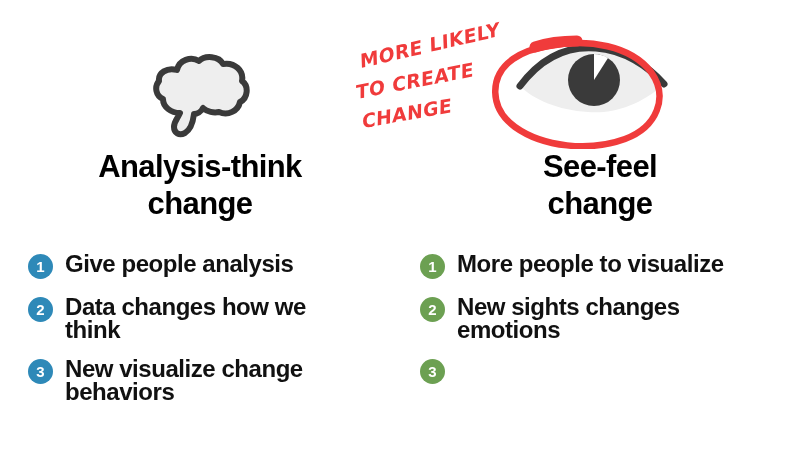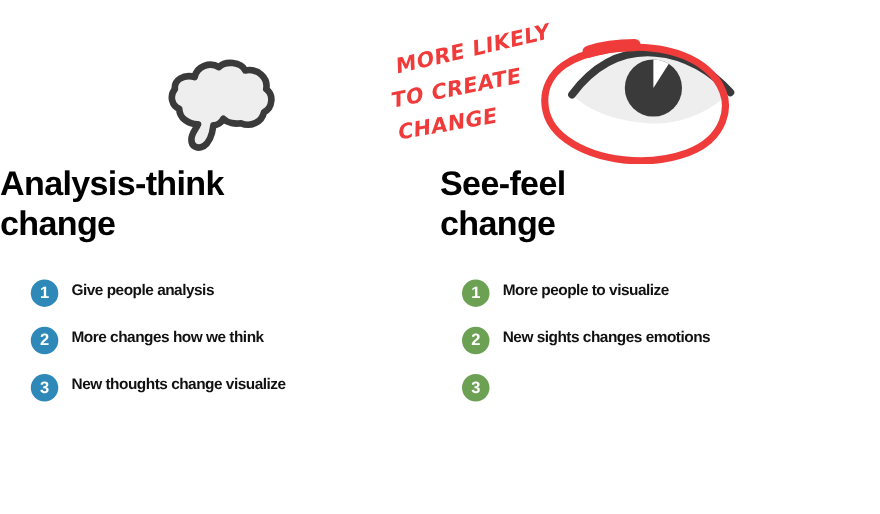--- a/index.html
+++ b/index.html
@@ -48,21 +48,21 @@
   }
   .col-left .hero-inner  { top: 22px; }
   .col-right .hero-inner { top: 4px; left: 48%; }
 
   
   .heading {
     position: absolute;
     top: 148px;
     left: 0;
     width: 400px;
-    text-align: left;
+    text-align: center;
     font-size: 31px;
     line-height: 37px;
     font-weight: bold;
     letter-spacing: -0.6px;
     color: #000000;
   }
   .heading .ln { display: block; }
 
   
   .list {
@@ -89,21 +89,21 @@
     font-weight: bold;
     line-height: 25px;
     text-align: center;
     margin-top: 2px;
   }
   .badge-blue  { background: #2e89b8; }
   .badge-green { background: #6ca052; }
 
   .item-text {
     margin-left: 12px;
-    font-size: 14px;
+    font-size: 24px;
     line-height: 23px;
     font-weight: bold;
     letter-spacing: -0.45px;
     color: #111111;
     max-width: 300px;
   }
   .col-right .item-text { max-width: 320px; }
 
   
   .annotation {
@@ -169,26 +169,26 @@
 
     <div class="list">
 
       <div class="list-item">
         <div class="badge badge-blue">1</div>
         <div class="item-text">Give people analysis</div>
       </div>
 
       <div class="list-item">
         <div class="badge badge-blue">2</div>
-        <div class="item-text">More changes how we think</div>
+        <div class="item-text">Data changes how we think</div>
       </div>
 
       <div class="list-item">
         <div class="badge badge-blue">3</div>
-        <div class="item-text">New thoughts change visualize</div>
+        <div class="item-text">New visualize change behaviors</div>
       </div>
 
     </div>
   </div>
 
   <div class="column col-right">
 
     <div class="hero">
       <div class="hero-inner">
         <svg class="eye-icon" width="160" height="92" viewBox="0 0 160 92">

